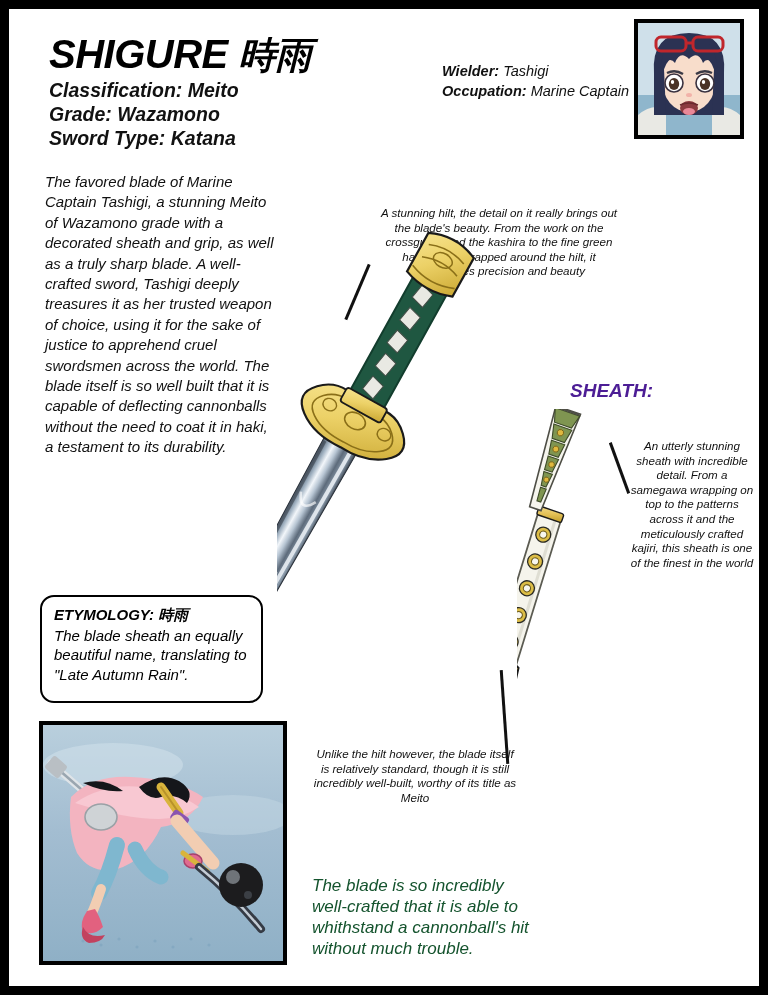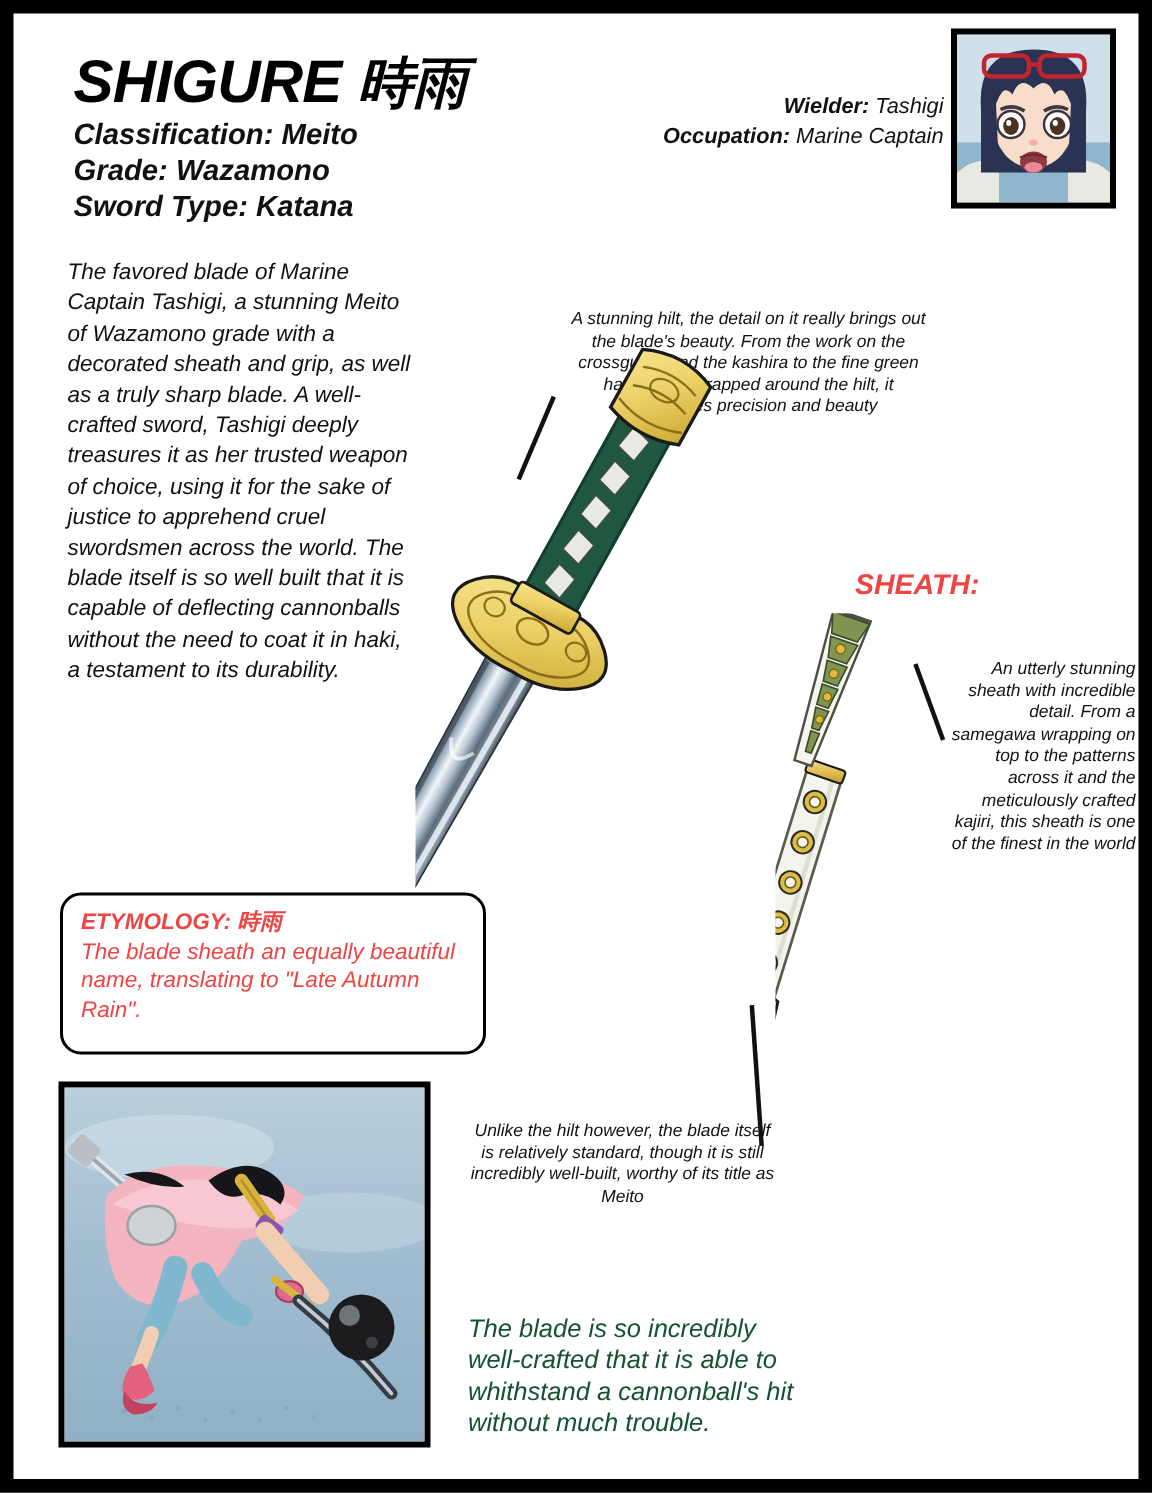--- a/index.html
+++ b/index.html
@@ -46,21 +46,21 @@
     white-space: nowrap;
   }
   #spec0 { top: 70px; }
   #spec1 { top: 94px; text-align: right; }
   #spec2 { top: 118px; }
 
   #wielder-block {
     position: absolute;
     right: 130px;
     top: 53px;
-    text-align: right;
+    text-align: left;
     font-size: 14.5px;
     color: #111;
     line-height: 19.5px;
   }
   #wielder-block .lbl { font-weight: bold; }
 
   #portrait {
     position: absolute;
     left: 625px;
     top: 10px;
@@ -80,29 +80,29 @@
     width: 232px;
     font-size: 15px;
     line-height: 20.4px;
     color: #111;
   }
 
   #etymology {
     position: absolute;
     left: 31px;
     top: 586px;
-    width: 284px;
+    width: 223px;
     height: 108px;
     border: 2.5px solid #000;
     border-radius: 14px;
     box-sizing: border-box;
     padding: 8px 12px 6px 12px;
     font-size: 15px;
     line-height: 19.5px;
-    color: #ef4444;
+    color: #000000;
     background: #fff;
   }
   #etymology .ety-head { font-weight: bold; }
   #etymology .kanji { font-family: "DejaVu Sans", sans-serif; font-weight: bold; }
 
   #bottom-photo {
     position: absolute;
     left: 30px;
     top: 712px;
     width: 248px;
@@ -123,30 +123,30 @@
   }
 
   
   .annot {
     position: absolute;
     font-size: 11.6px;
     line-height: 14.6px;
     color: #111;
   }
   #annot-hilt { left: 366px; top: 197px; width: 248px; text-align: center; }
-  #annot-sheath { left: 618px; top: 430px; width: 130px; text-align: right; }
+  #annot-sheath { left: 618px; top: 430px; width: 130px; text-align: center; }
   #annot-blade { left: 304px; top: 738px; width: 204px; text-align: center; }
 
   #sheath-heading {
     position: absolute;
     left: 561px;
     top: 371px;
     font-size: 19px;
     font-weight: bold;
-    color: #ef4444;
+    color: #4c1d95;
     white-space: nowrap;
   }
 
   .leader { position: absolute; background: #111; }
   #leader-hilt  { left: 347px; top: 253px; width: 3px; height: 60px;
                   transform: rotate(23deg); transform-origin: 50% 50%; }
   #leader-sheath{ left: 609px; top: 432px; width: 3px; height: 54px;
                   transform: rotate(-20deg); transform-origin: 50% 50%; }
   #leader-blade { left: 494px; top: 661px; width: 2.5px; height: 94px;
                   transform: rotate(-4deg); transform-origin: 50% 50%; }

